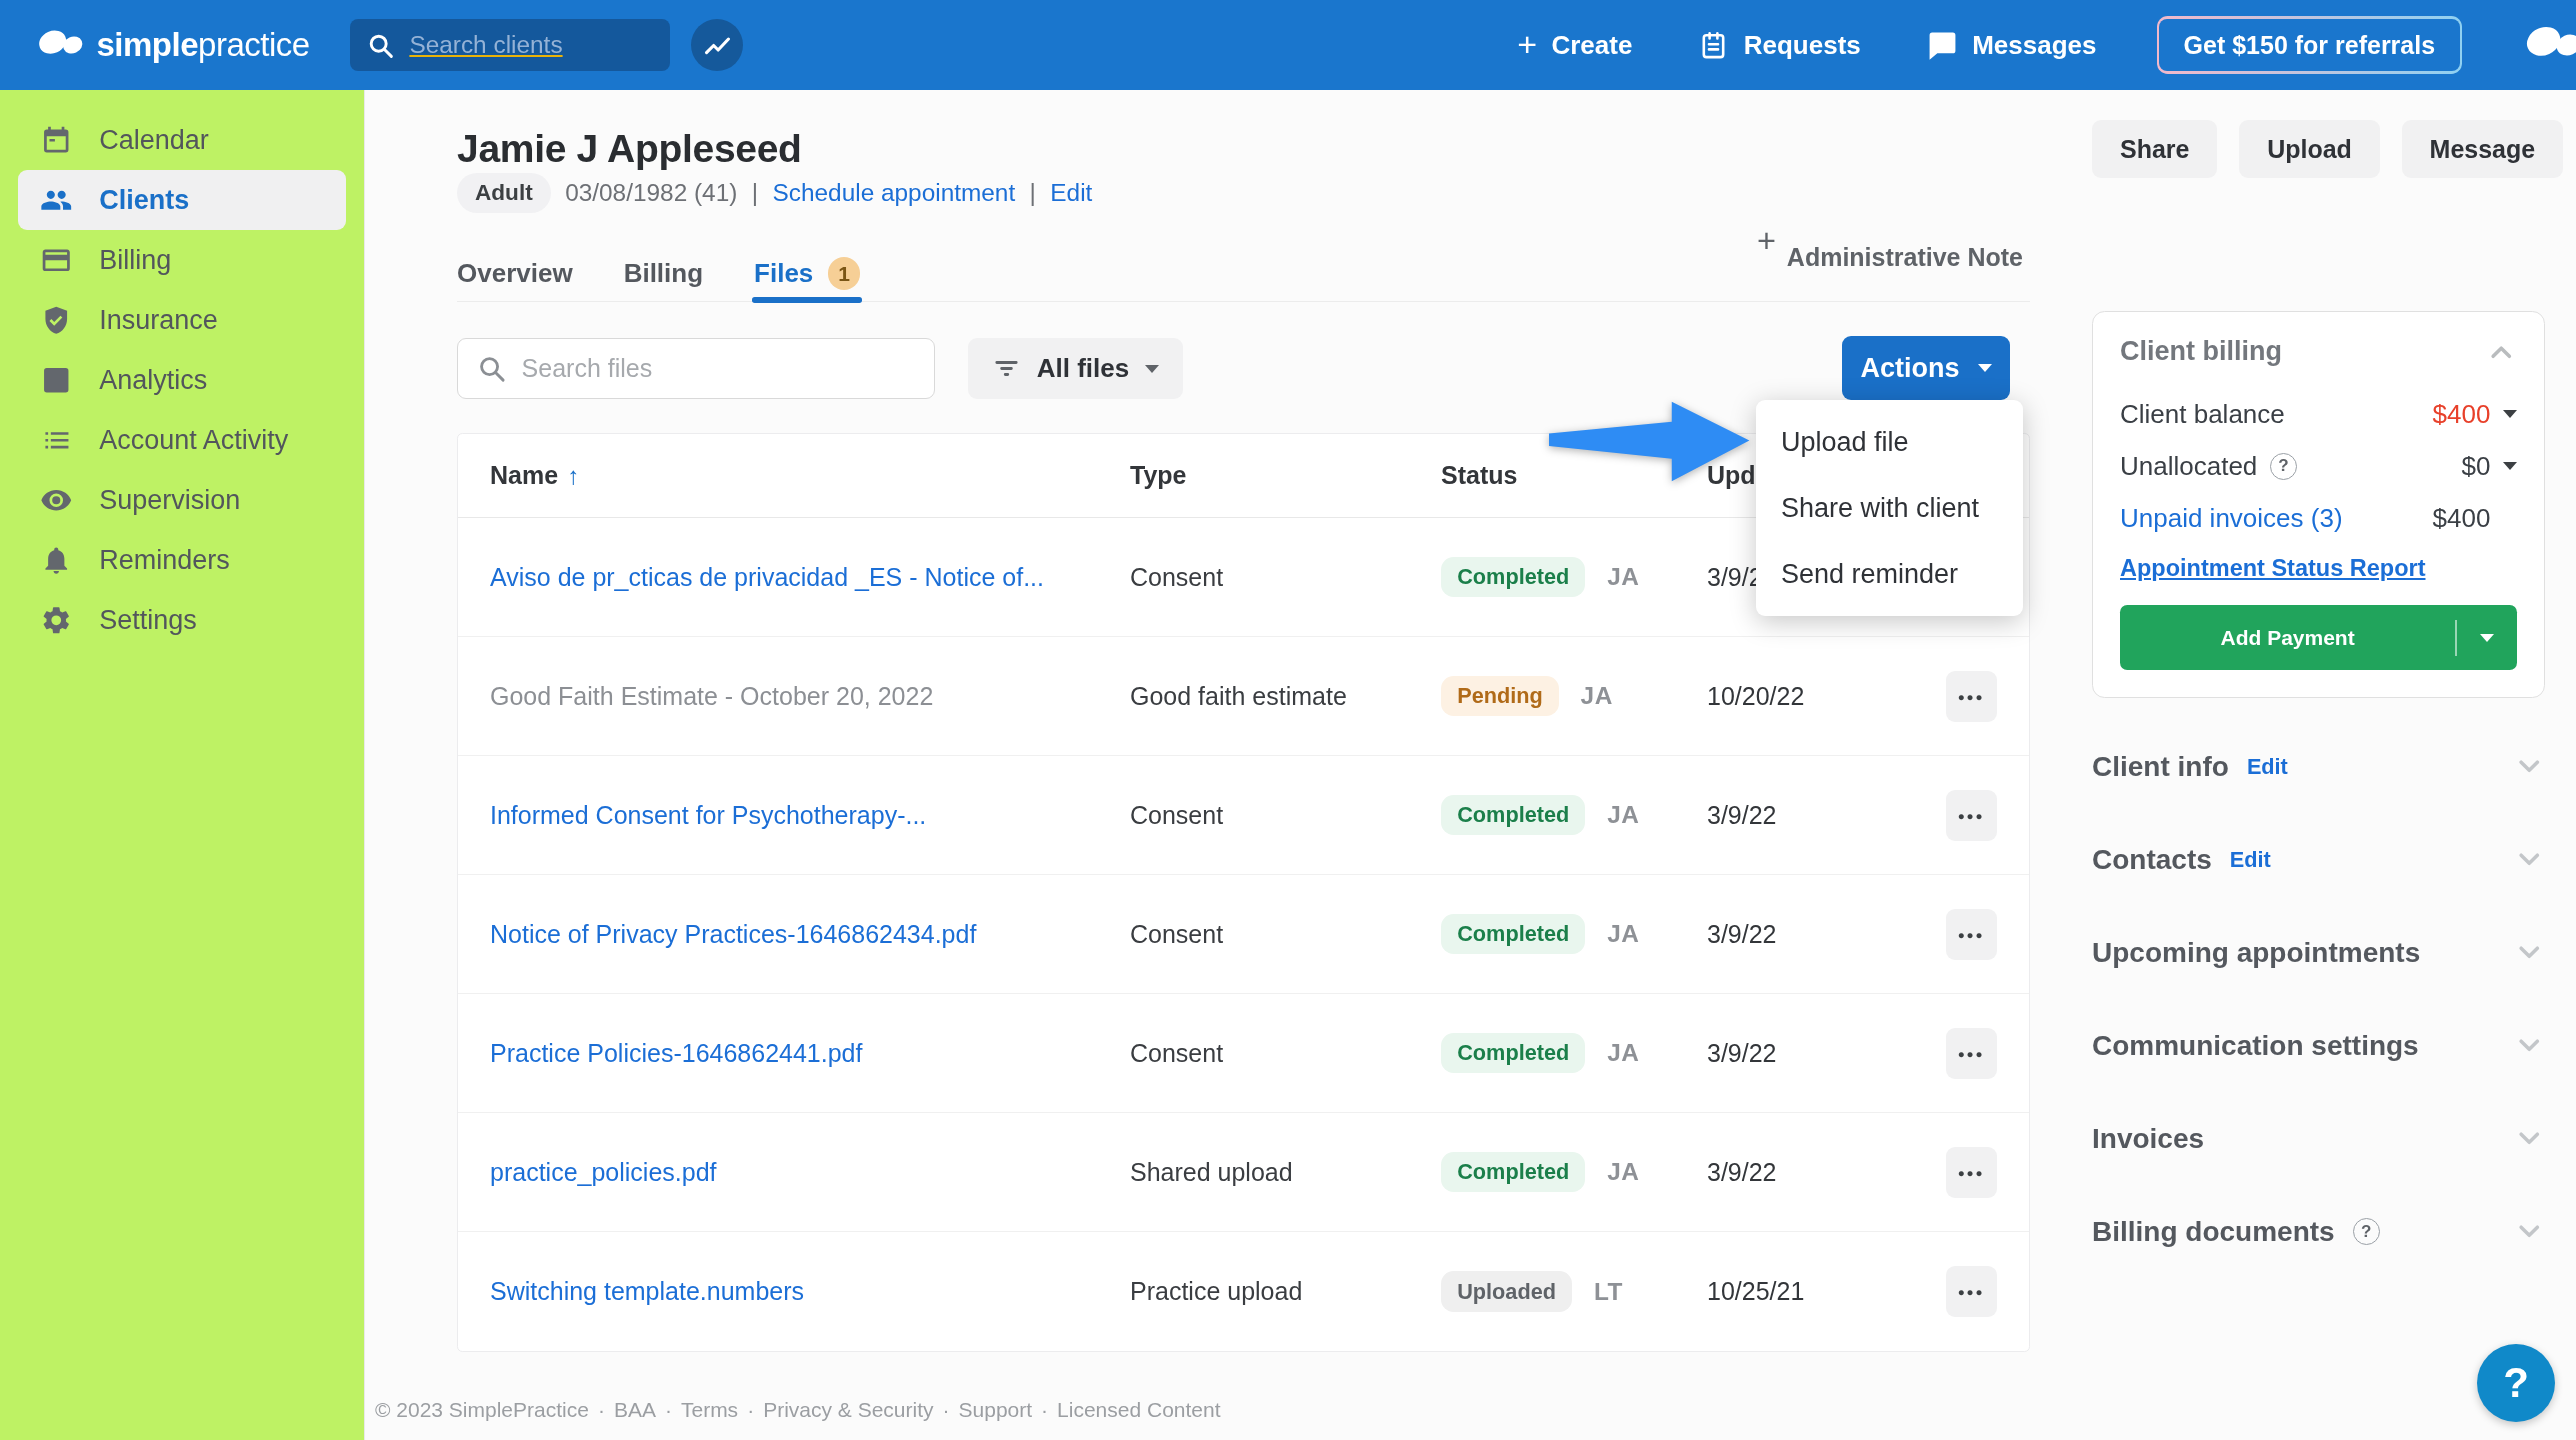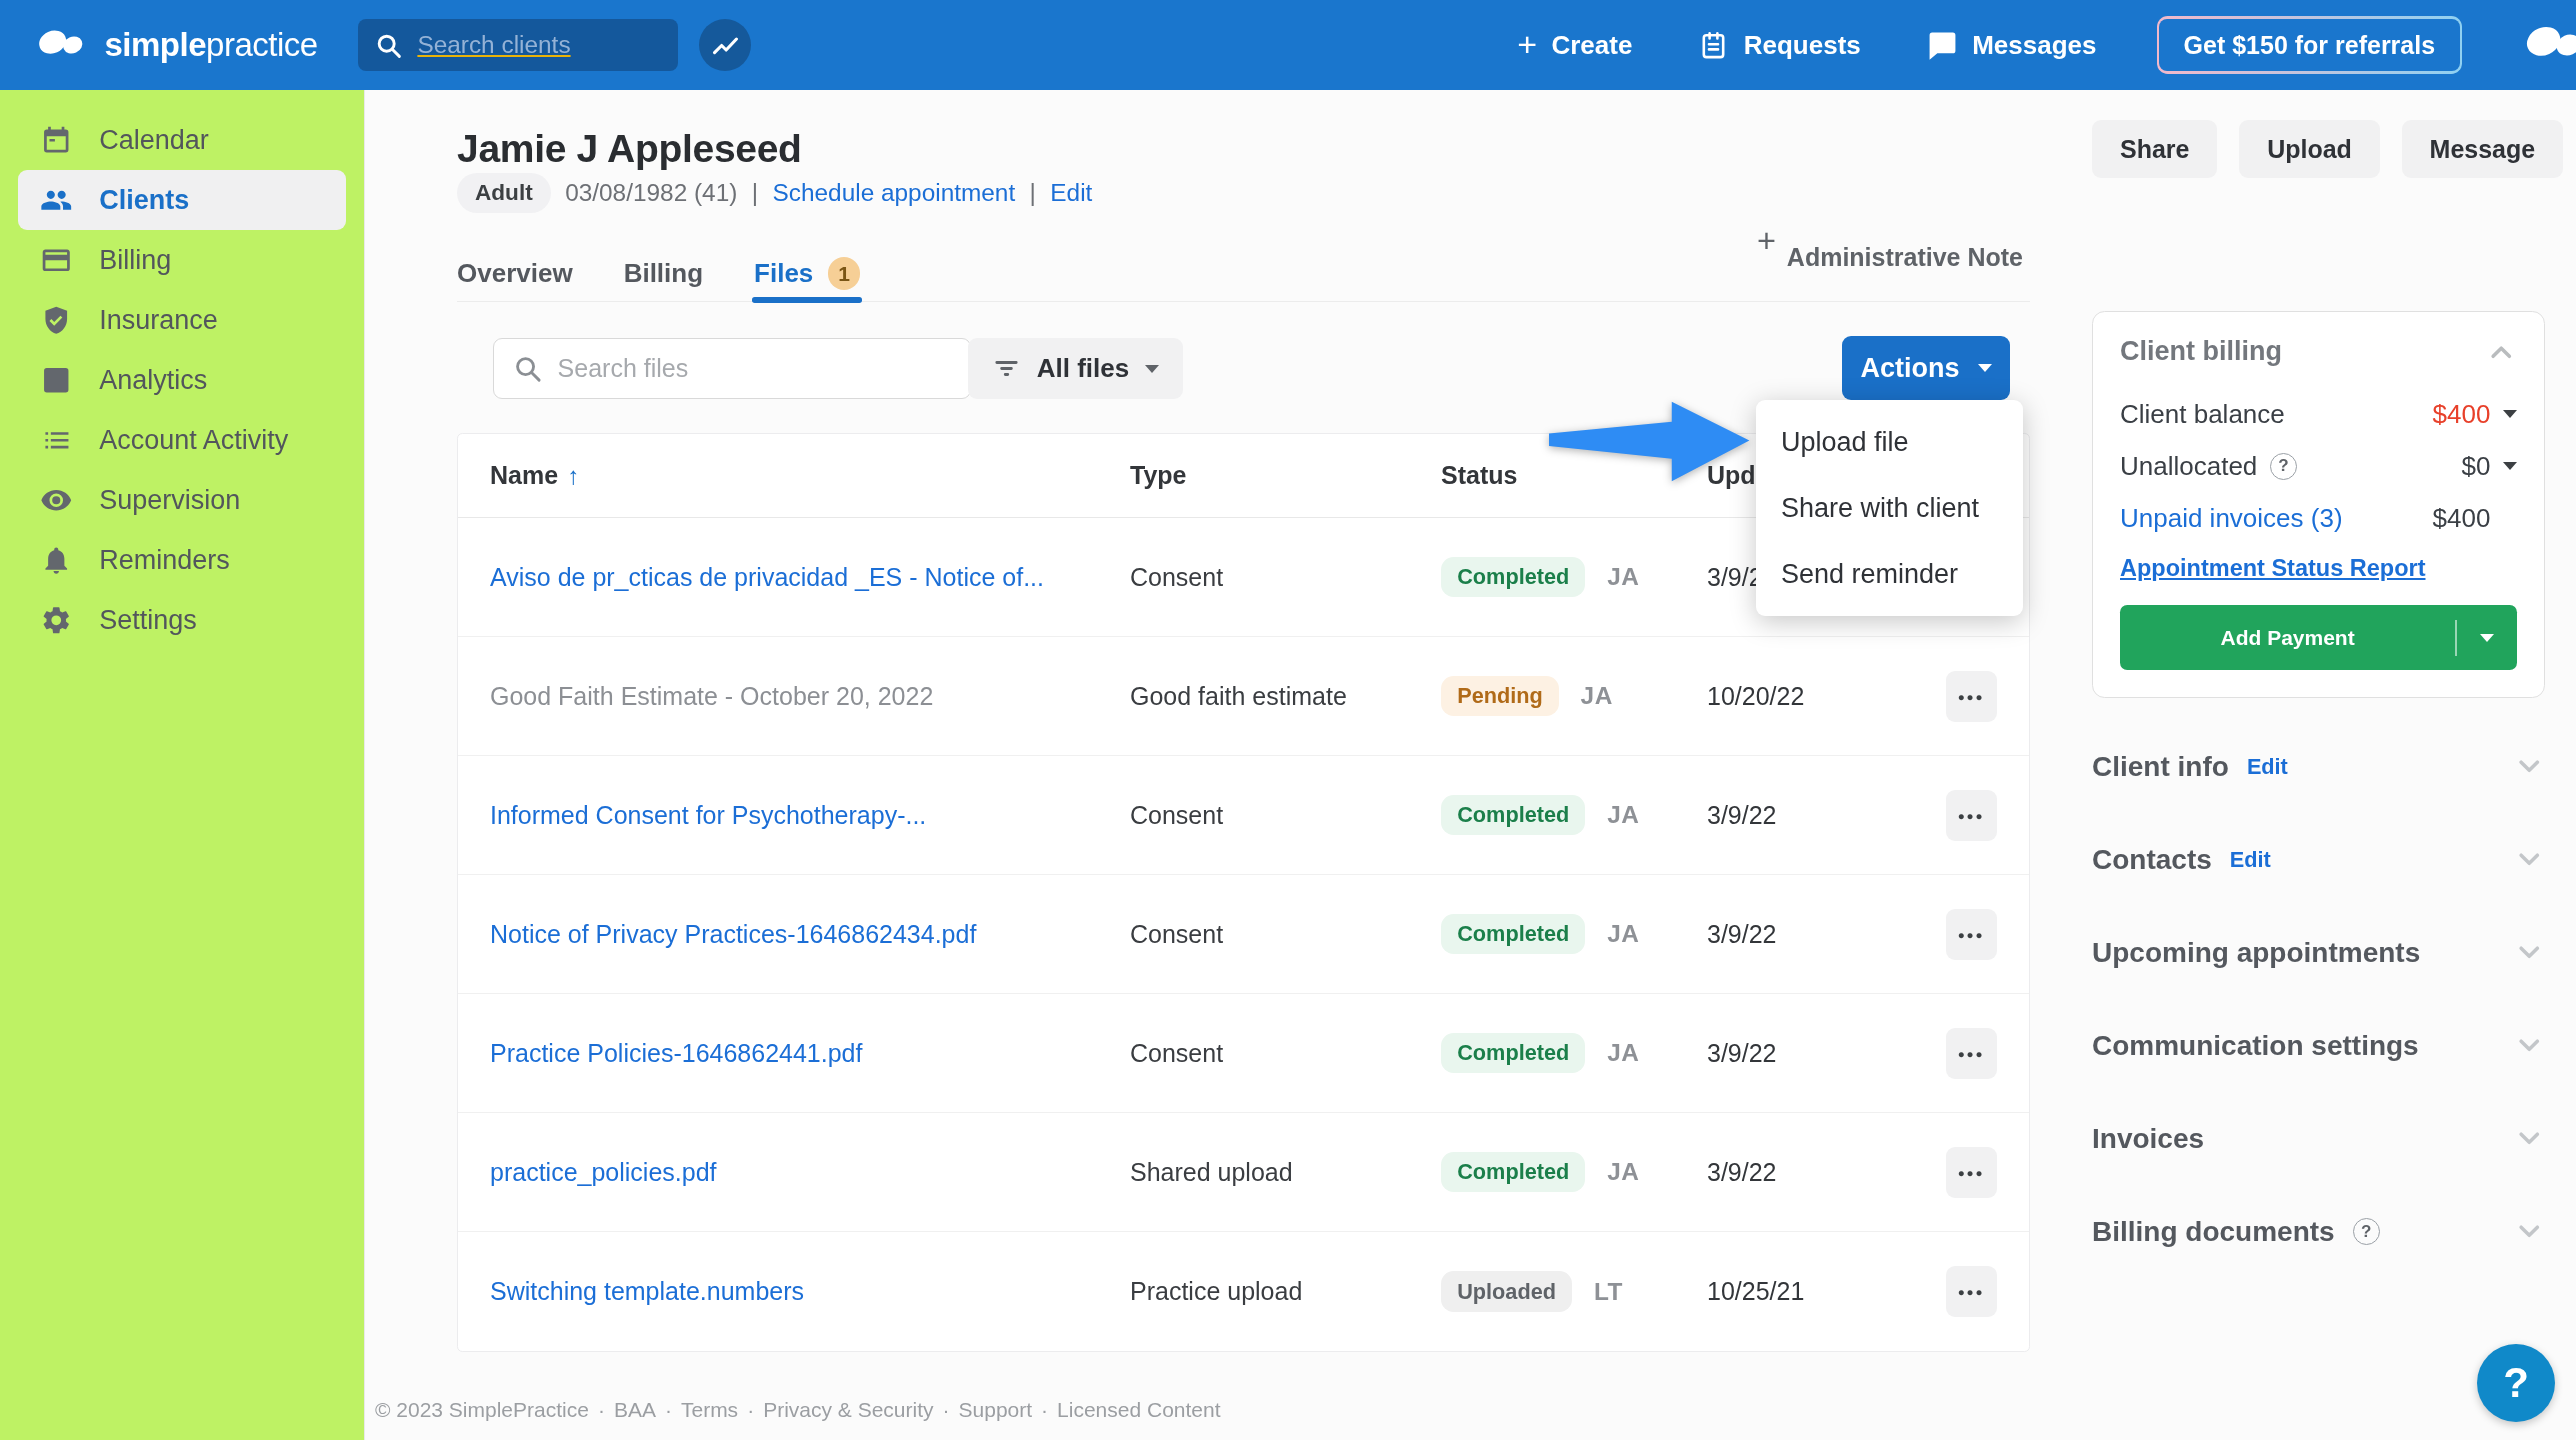--- a/index.html
+++ b/index.html
@@ -4,21 +4,21 @@
 <style>
   html,body{width:2576px;height:1441px;margin:0;overflow:hidden;background:#fbfbfb;
     font-family:"Liberation Sans","DejaVu Sans",sans-serif;-webkit-font-smoothing:antialiased;}
   *{box-sizing:border-box;}
   button{font-family:inherit;cursor:pointer;}
   input{font-family:inherit;outline:none;}
 
   
   .topbar{position:absolute;left:0;top:0;width:2576px;height:90px;background:var(--topbar-blue);
     display:flex;align-items:center;padding-left:32.5px;z-index:10;}
-  .brand{display:flex;align-items:center;gap:16px;margin-right:40px;}
+  .brand{display:flex;align-items:center;gap:8px;margin-right:40px;}
   .brand svg{width:56px;height:42px;}
   .brand-text{font-size:33px;color:#fff;letter-spacing:-0.5px;}
   .brand-text b{font-weight:700;}
   .brand-text span{font-weight:400;}
   .top-search{width:320px;height:52px;background:var(--topbar-search);border-radius:8.1px;
     display:flex;align-items:center;gap:12.6px;padding:0 16.2px;margin-right:21.7px;}
   .top-search svg{width:29px;height:29px;color:#fff;flex:none;}
   .top-search input{flex:1;background:transparent;border:0;color:#eab308;font-size:24.4px;text-decoration:underline;}
   .top-search input::placeholder{color:#94b2d6;}
   .trend-btn{width:52px;height:52px;border-radius:50%;background:#15599b;border:0;
@@ -63,21 +63,21 @@
   .tab{position:relative;display:flex;align-items:center;gap:14.4px;font-size:26px;font-weight:600;
     color:#54585e;background:none;border:0;padding:0;}
   .tab.active{color:var(--accent-blue);}
   .tab.active::after{content:"";position:absolute;left:-1.8px;right:-1.8px;bottom:-1.8px;height:5.4px;
     background:var(--accent-blue);border-radius:2.7px;}
   .tab-badge{width:32.5px;height:32.5px;border-radius:50%;background:var(--badge-bg);color:var(--badge-text);
     font-size:21px;font-weight:700;display:flex;align-items:center;justify-content:center;}
 
   
   .files-search{position:absolute;left:457px;top:338px;width:478px;height:61px;background:#fff;
-    border:1.8px solid #d9d9d9;border-radius:9px;display:flex;align-items:center;gap:12.6px;padding:0 18px;margin-left:36px;}
+    border:1.8px solid #d9d9d9;border-radius:9px;display:flex;align-items:center;gap:12.6px;padding:0 18px;}
   .files-search svg{width:31px;height:31px;color:#8b8f94;flex:none;}
   .files-search input{flex:1;border:0;font-size:25px;color:#333;}
   .files-search input::placeholder{color:#a6a9ad;}
   .allfiles-btn{position:absolute;left:968px;top:338px;height:61px;padding:0 23.5px;background:#f1f1f2;
     border:0;border-radius:9px;display:flex;align-items:center;gap:16.2px;font-size:26px;font-weight:600;color:#2f3237;}
   .allfiles-btn svg{width:29px;height:29px;color:#5f6368;}
   .actions-btn{position:absolute;left:1842px;top:336px;width:168px;height:64px;background:var(--accent-blue);
     border:0;border-radius:9px;color:#fff;font-size:27px;font-weight:700;
     display:flex;align-items:center;justify-content:center;gap:18px;}
   .caret-down{width:0;height:0;border-left:7.2px solid transparent;border-right:7.2px solid transparent;

